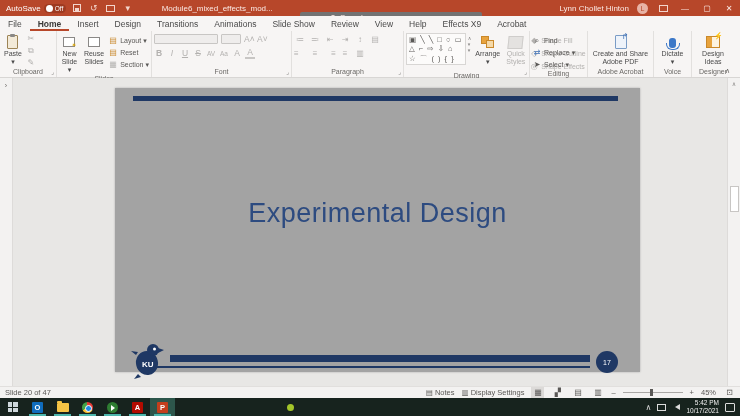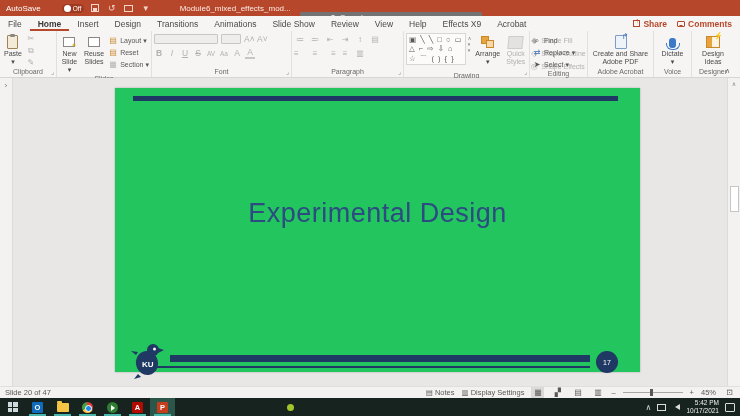--- a/index.html
+++ b/index.html
@@ -1,19 +1,19 @@
 <!DOCTYPE html>
 <html><head>
 <meta charset="utf-8">
 <style>
   * { margin:0; padding:0; box-sizing:border-box; }
   html,body { width:740px; height:416px; overflow:hidden; font-family:"Liberation Sans", sans-serif; background:#e8e7e5; }
   .titlebar { position:absolute; left:0; top:0; width:740px; height:16px; background:#b7472a; display:flex; align-items:center; color:#fff; font-size:8px; }
   .tb-left { display:flex; align-items:center; gap:5px; padding-left:6px; }
-  .autosave { display:flex; align-items:center; gap:21px; }
+  .autosave { display:flex; align-items:center; gap:3px; }
   .toggle { width:22px; height:9px; background:#9e3a20; border-radius:5px; display:flex; align-items:center; padding:1px 2px; gap:2px; }
   .toggle .knob { width:7px; height:7px; border-radius:50%; background:#fff; }
   .toggle .tg-label { font-size:6.5px; color:#fff; }
   .qat-icon { width:12px; height:12px; display:flex; align-items:center; justify-content:center; font-size:9px; color:#f3d5cc; }
   .save-glyph { width:8px; height:8px; border:1px solid #f3d5cc; position:relative; }
   .save-glyph::after { content:""; position:absolute; left:1px; bottom:0; width:4px; height:3px; background:#f3d5cc; }
   .monitor-glyph { width:9px; height:7px; border:1px solid #f3d5cc; position:relative; }
   .filename { margin-left:28px; font-size:8px; color:#fbe9e4; white-space:nowrap; }
   .searchbox { position:absolute; left:300px; top:12px; width:182px; height:11px; background:#737373; border-radius:2px; display:flex; align-items:center; gap:4px; padding-left:30px; font-size:8px; color:#fceae5; }
   .mag { width:6px; height:6px; border:1px solid #fceae5; border-radius:50%; position:relative; }
@@ -66,21 +66,21 @@
   .mic-icon { width:7px; height:10px; background:#3c78c8; border-radius:3px; position:relative; margin-top:2px; }
   .mic-icon::after { content:""; position:absolute; left:-2.5px; top:5px; width:12px; height:6px; border:1px solid #3c78c8; border-top:none; border-radius:0 0 6px 6px; }
   .di-icon { width:14px; height:12px; border:1px solid #c9882a; background:#fdf3e0; position:relative; }
   .di-icon::before { content:""; position:absolute; left:0; top:0; width:5px; height:100%; background:#e8a33d; }
   .di-icon::after { content:"⚡"; position:absolute; right:-4px; top:-5px; font-size:7px; color:#e8a33d; }
   .collapse-arrow { position:absolute; right:4px; bottom:2px; font-size:7px; color:#6b6966; }
 
   .workspace { position:absolute; left:0; top:78px; width:740px; height:308px; background:#e8e7e5; overflow:hidden; }
   .thumbstrip { position:absolute; left:0; top:0; width:13px; height:308px; background:#f3f2f1; border-right:1px solid #dddbd9; }
   .thumb-chevron { font-size:7px; color:#6b6966; display:block; text-align:center; margin-top:4px; }
-  .slide { position:absolute; left:115px; top:10px; width:525px; height:284px; background:#22c55e; box-shadow:0 0 2px rgba(0,0,0,.25); }
+  .slide { position:absolute; left:115px; top:10px; width:525px; height:284px; background:#a3a3a3; box-shadow:0 0 2px rgba(0,0,0,.25); }
   .slide-topbar { position:absolute; left:18px; top:8px; width:485px; height:4.5px; background:#1f3864; }
   .slide-title { position:absolute; left:0; top:110px; width:100%; text-align:center; font-size:27px; color:#2d4b80; font-weight:400; letter-spacing:0.5px; }
   .slide-subtitle { position:absolute; left:0; top:148px; width:100%; text-align:center; font-size:16.5px; color:#1f3a68; font-weight:bold; }
   .slide-author { position:absolute; left:0; top:198px; width:100%; text-align:center; font-size:16.5px; color:#1f3a68; font-weight:bold; }
   .footer-bar-thick { position:absolute; left:55px; top:267px; width:420px; height:7px; background:#1f3864; }
   .footer-bar-thin { position:absolute; left:42px; top:277.5px; width:433px; height:2.5px; background:#1f3864; }
   .page-circle { position:absolute; left:481px; top:263px; width:22px; height:22px; border-radius:50%; background:#1f3864; color:#fff; font-size:7px; display:flex; align-items:center; justify-content:center; }
   .logo { position:absolute; left:15px; top:253px; width:34px; height:38px; }
   .vscroll { position:absolute; right:0; top:0; width:13px; height:308px; background:#f3f2f1; border-left:1px solid #dddbd9; }
   .vscroll .thumb { position:absolute; left:2px; top:108px; width:9px; height:26px; background:#fff; border:1px solid #c8c6c4; }
@@ -143,45 +143,45 @@
       </span>
     <span class="qat-icon">
         <span>▾</span>
       </span>
   </div>
   <span class="filename">Module6_mixed_effects_mod...</span>
   <div class="searchbox">
     <span class="mag"></span>
     <span>Search</span>
   </div>
+  <div class="tb-right">
+    <span class="user-name">Lynn Chollet Hinton</span>
+    <span class="avatar">L</span>
+    <span class="win-ctl">
+        <span class="monitor-glyph"></span>
+      </span>
+    <span class="win-ctl">—</span>
+    <span class="win-ctl">▢</span>
+    <span class="win-ctl">✕</span>
+  </div>
 </div>
 
 <div class="tabrow">
   <span class="tab">File</span>
   <span class="tab active">Home</span>
   <span class="tab">Insert</span>
   <span class="tab">Design</span>
   <span class="tab">Transitions</span>
   <span class="tab">Animations</span>
   <span class="tab">Slide Show</span>
   <span class="tab">Review</span>
   <span class="tab">View</span>
   <span class="tab">Help</span>
   <span class="tab">Effects X9</span>
   <span class="tab">Acrobat</span>
-  <div class="tabrow-right">
-    <span class="tr-btn">
-        <span class="share-glyph"></span>
-        <span>Share</span>
-      </span>
-    <span class="tr-btn">
-        <span class="bubble-glyph"></span>
-        <span>Comments</span>
-      </span>
-  </div>
 </div>
 
 <div class="ribbon">
 
   <div class="grp" style="width:57px">
     <div class="grp-content">
       <div class="bigbtn">
         <span class="bicon">
             <span class="clip-icon"></span>
           </span>

